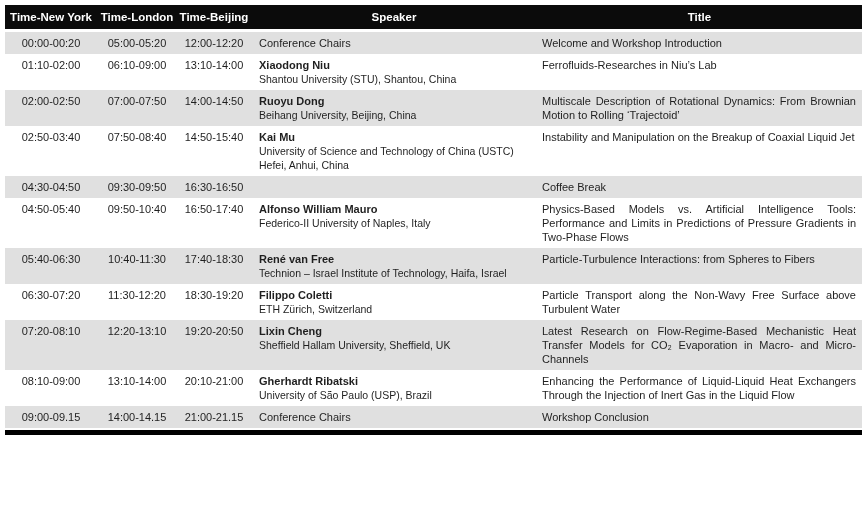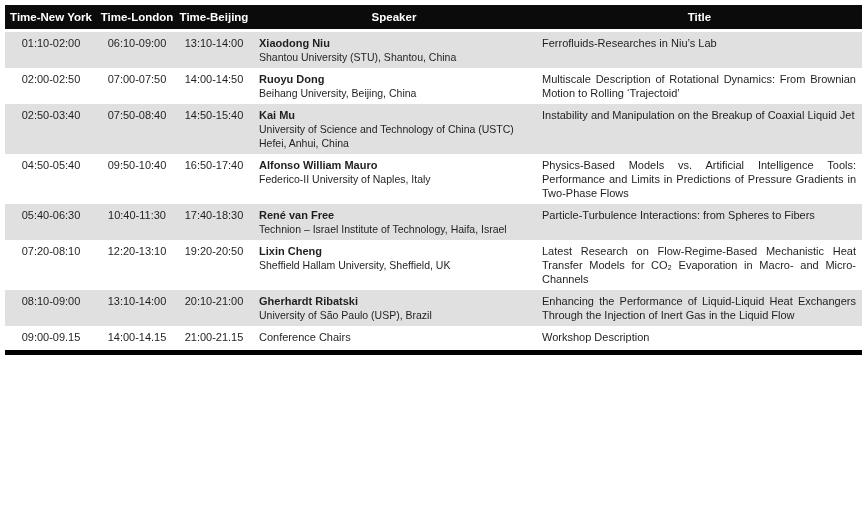--- a/index.html
+++ b/index.html
@@ -71,20 +71,30 @@
     <thead>
       <tr>
         <th>Time-New York</th>
         <th>Time-London</th>
         <th>Time-Beijing</th>
         <th>Speaker</th>
         <th>Title</th>
       </tr>
     </thead>
     <tbody id="rows">
+  <tr>
+    <td class="time">00:00-00:20</td>
+    <td class="time">05:00-05:20</td>
+    <td class="time">12:00-12:20</td>
+    <td class="speaker">
+      <div class="sp-plain">Conference Chairs</div>
+
+    </td>
+    <td class="title-cell">Welcome and Workshop Introduction</td>
+  </tr>
 
 
   <tr>
     <td class="time">01:10-02:00</td>
     <td class="time">06:10-09:00</td>
     <td class="time">13:10-14:00</td>
     <td class="speaker">
 
       <div class="sp-name">Xiaodong Niu</div>
       <div class="sp-aff">Shantou University (STU), Shantou, China</div>
@@ -111,20 +121,31 @@
     <td class="speaker">
 
       <div class="sp-name">Kai Mu</div>
       <div class="sp-aff">University of Science and Technology of China (USTC)
 Hefei, Anhui, China</div>
     </td>
     <td class="title-cell">Instability and Manipulation on the Breakup of Coaxial Liquid Jet</td>
   </tr>
 
 
+  <tr>
+    <td class="time">04:30-04:50</td>
+    <td class="time">09:30-09:50</td>
+    <td class="time">16:30-16:50</td>
+    <td class="speaker">
+      
+      
+      
+    </td>
+    <td class="title-cell">Coffee Break</td>
+  </tr>
 
   <tr>
     <td class="time">04:50-05:40</td>
     <td class="time">09:50-10:40</td>
     <td class="time">16:50-17:40</td>
     <td class="speaker">
 
       <div class="sp-name">Alfonso William Mauro</div>
       <div class="sp-aff">Federico-II University of Naples, Italy</div>
     </td>
@@ -136,20 +157,31 @@
     <td class="time">10:40-11:30</td>
     <td class="time">17:40-18:30</td>
     <td class="speaker">
 
       <div class="sp-name">René van Free</div>
       <div class="sp-aff">Technion – Israel Institute of Technology, Haifa, Israel</div>
     </td>
     <td class="title-cell">Particle-Turbulence Interactions: from Spheres to Fibers</td>
   </tr>
 
+  <tr>
+    <td class="time">06:30-07:20</td>
+    <td class="time">11:30-12:20</td>
+    <td class="time">18:30-19:20</td>
+    <td class="speaker">
+
+      <div class="sp-name">Filippo Coletti</div>
+      <div class="sp-aff">ETH Zürich, Switzerland</div>
+    </td>
+    <td class="title-cell">Particle Transport along the Non-Wavy Free Surface above Turbulent Water</td>
+  </tr>
 
   <tr>
     <td class="time">07:20-08:10</td>
     <td class="time">12:20-13:10</td>
     <td class="time">19:20-20:50</td>
     <td class="speaker">
 
       <div class="sp-name">Lixin Cheng</div>
       <div class="sp-aff">Sheffield Hallam University, Sheffield, UK</div>
     </td>
@@ -169,18 +201,18 @@
   </tr>
 
   <tr>
     <td class="time">09:00-09.15</td>
     <td class="time">14:00-14.15</td>
     <td class="time">21:00-21.15</td>
     <td class="speaker">
       <div class="sp-plain">Conference Chairs</div>
 
     </td>
-    <td class="title-cell">Workshop Description</td>
+    <td class="title-cell">Workshop Conclusion</td>
   </tr>
 </tbody>
   </table>
   <div class="bottom-bar"></div>
 </div>
 
 </body></html>

